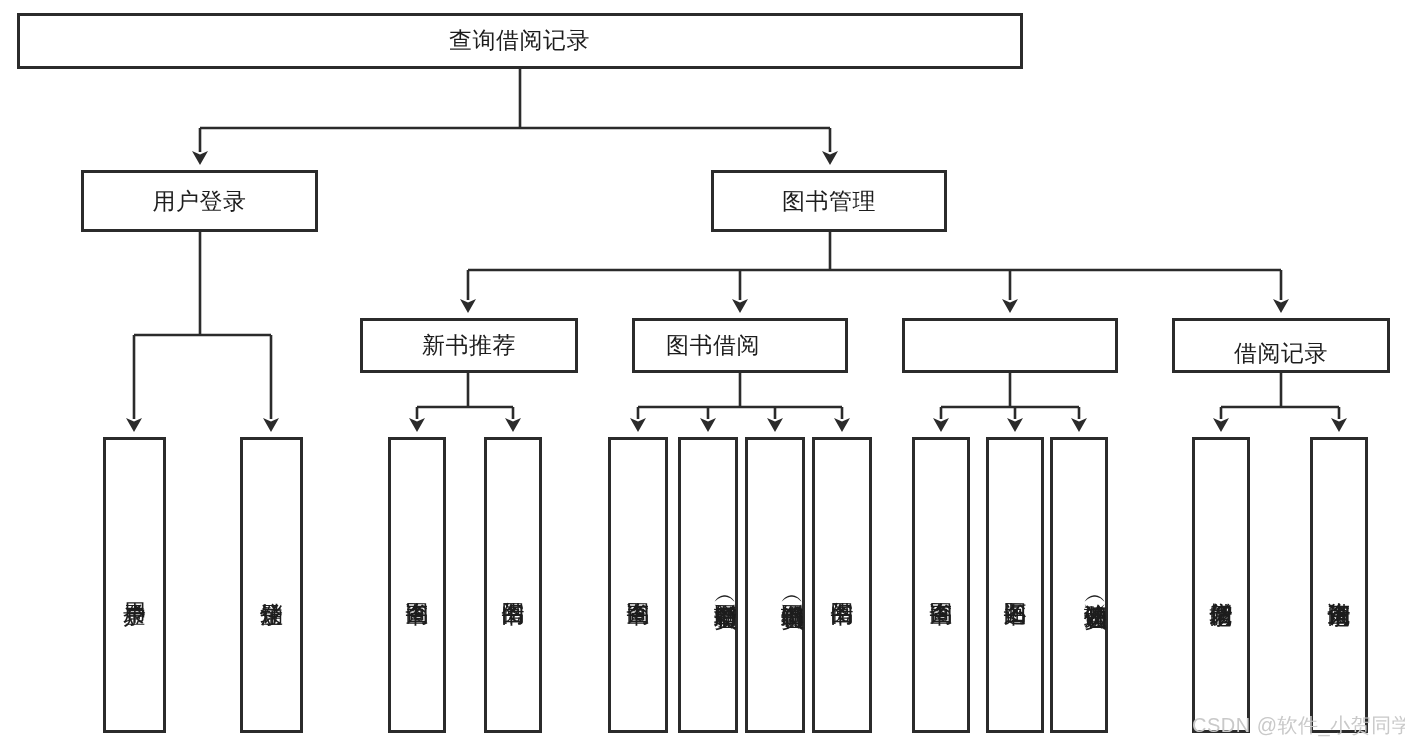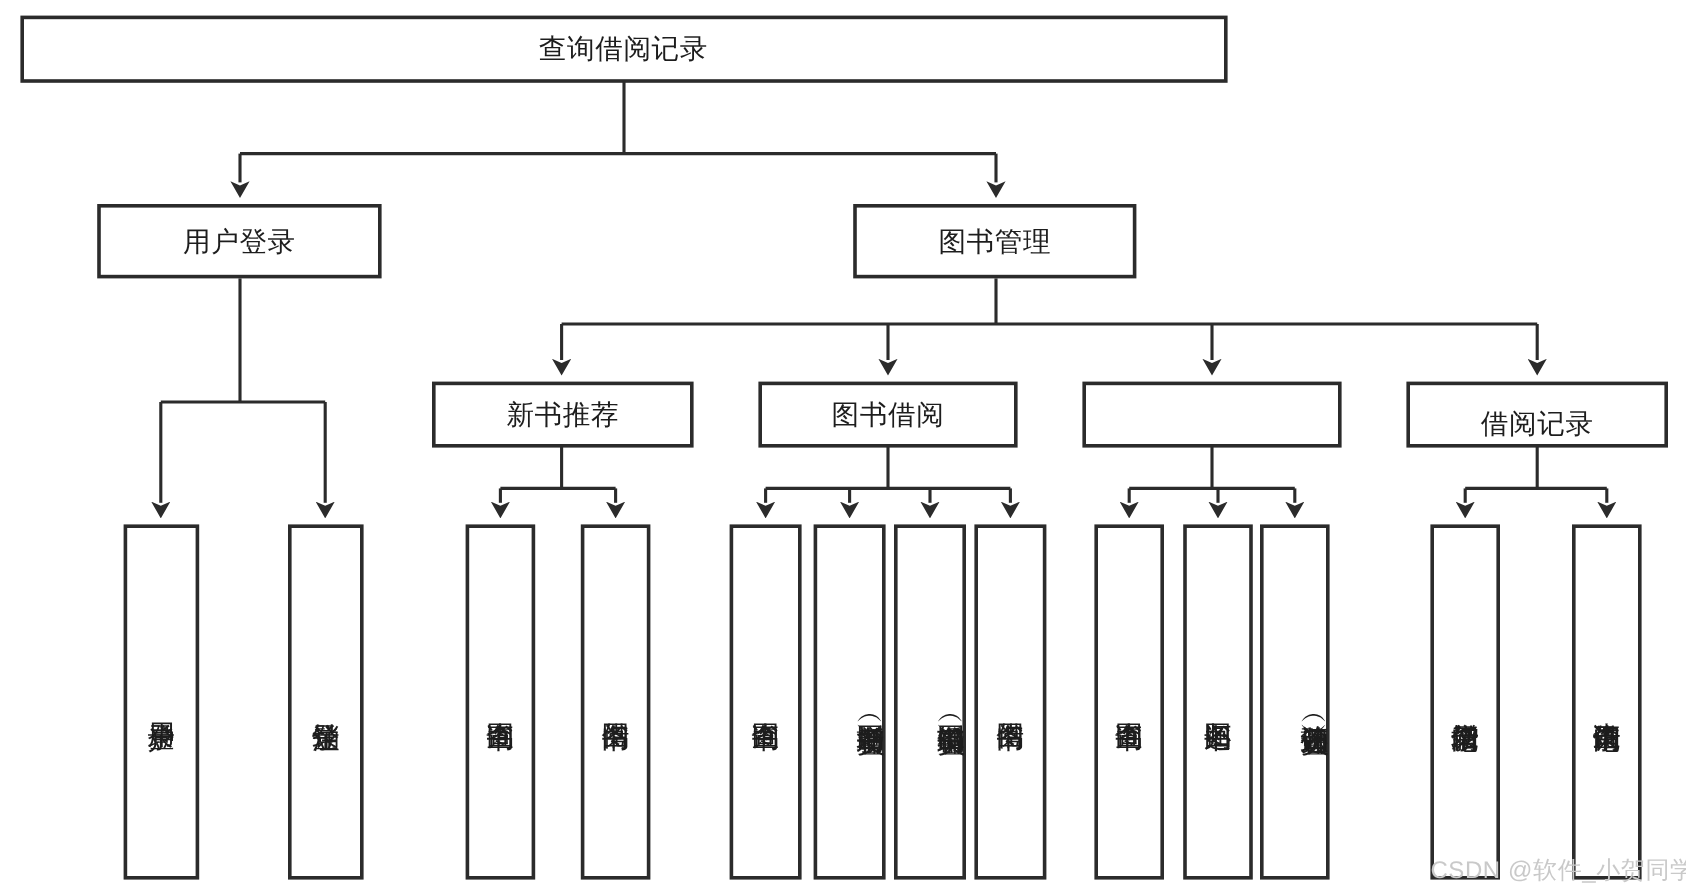--- a/index.html
+++ b/index.html
@@ -163,21 +163,21 @@
     <rect class="node-box" x="1311.5" y="438.5" width="55" height="293"></rect>
 
   </svg>
 
   <div class="node-label-h" style="left:17px; top:13px; width:1005px; height:55px;">查询借阅记录</div>
 
   <div class="node-label-h" style="left:81px; top:170px; width:237px; height:62px;">用户登录</div>
   <div class="node-label-h" style="left:711px; top:170px; width:236px; height:62px;">图书管理</div>
 
   <div class="node-label-h" style="left:360px; top:318px; width:218px; height:55px;">新书推荐</div>
-  <div class="node-label-h" style="left:632px; top:318px; width:216px; height:55px;">图书借阅</div>
+  <div class="node-label-h" style="left:605px; top:318px; width:216px; height:55px;">图书借阅</div>
   <div class="node-label-h" style="left:1172px; top:318px; width:218px; height:70px;text-align:right;">借阅记录</div>
 
   <div class="node-label-v center-ish" style="left:103px; top:437px; width:63px; height:296px;">用户登录</div>
   <div class="node-label-v center-ish" style="left:240px; top:437px; width:63px; height:296px;">注销登录</div>
 
   <div class="node-label-v center-ish" style="left:388px; top:437px; width:58px; height:296px;">查询图书</div>
   <div class="node-label-v center-ish" style="left:484px; top:437px; width:58px; height:296px;">借阅图书</div>
 
   <div class="node-label-v center-ish" style="left:608px; top:437px; width:60px; height:296px;">查询图书</div>
   <div class="node-label-v" style="left:678px; top:444px; width:60px; height:289px;">新增图书（管理员）</div>

